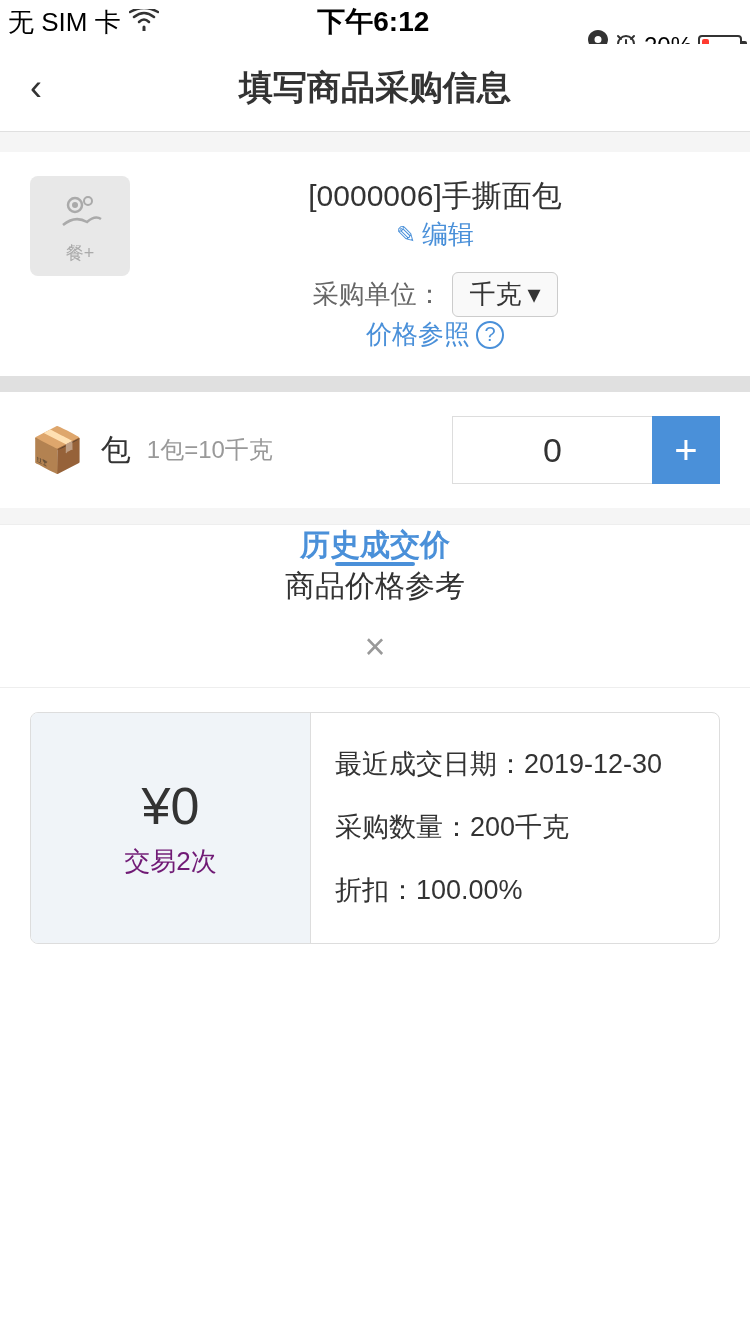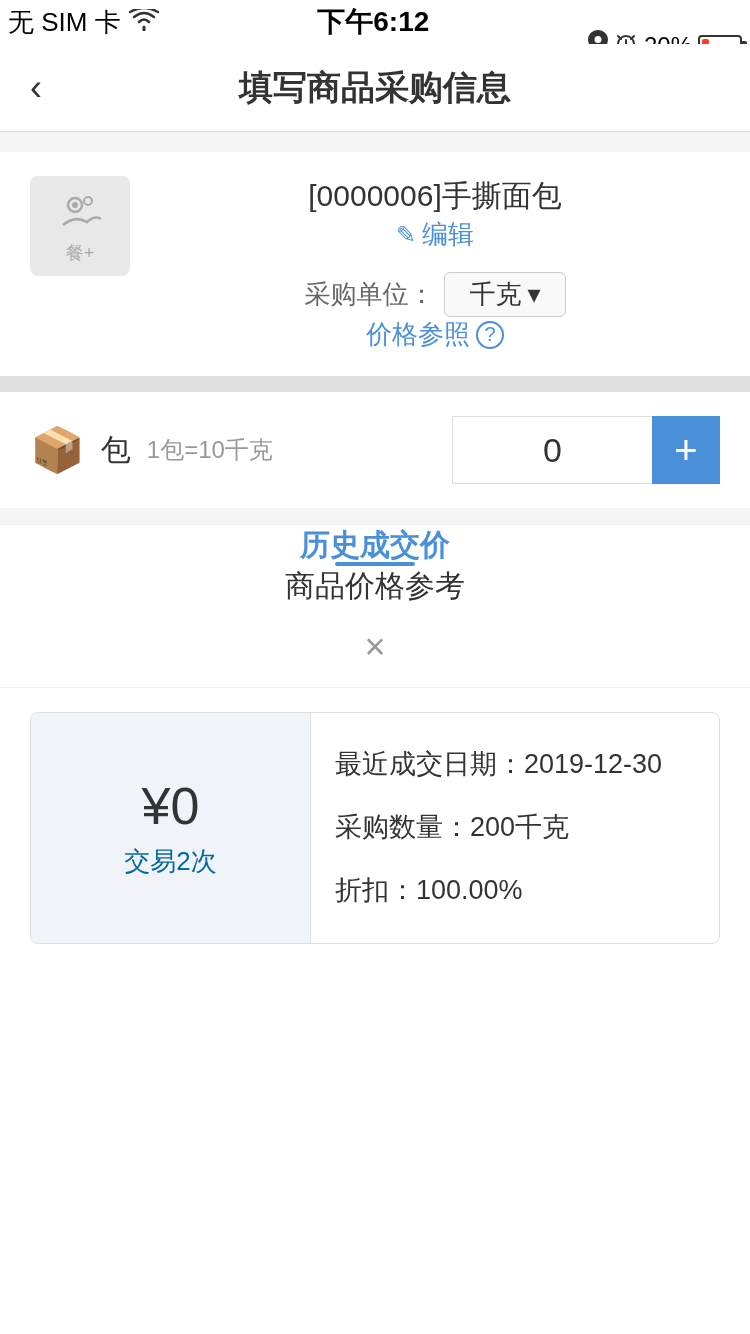--- a/index.html
+++ b/index.html
@@ -139,21 +139,21 @@
       justify-content: space-between;
       flex-direction: column;
     }
     .unit-label {
       font-size: 26px;
       color: #666;
     }
     .unit-select {
       border: 1px solid #ccc;
       border-radius: 6px;
-      padding: 4px 24px;
+      padding: 4px 16px;
       font-size: 26px;
       color: #333;
       background: #f9f9f9;
       display: flex;
       align-items: center;
       gap: 6px;
       margin-left: 10px;
     }
     .unit-left-group {
       display: flex;
@@ -307,21 +307,21 @@
       padding: 40px 20px;
       border-right: 1px solid #ddd;
     }
     .price-amount {
       font-size: 52px;
       color: #333;
       font-weight: 300;
     }
     .price-trades {
       font-size: 26px;
-      color: #0369a1;
+      color: #701a75;
       margin-top: 8px;
     }
     .price-right {
       flex: 1;
       padding: 30px 24px;
       display: flex;
       flex-direction: column;
       gap: 20px;
       justify-content: center;
     }

